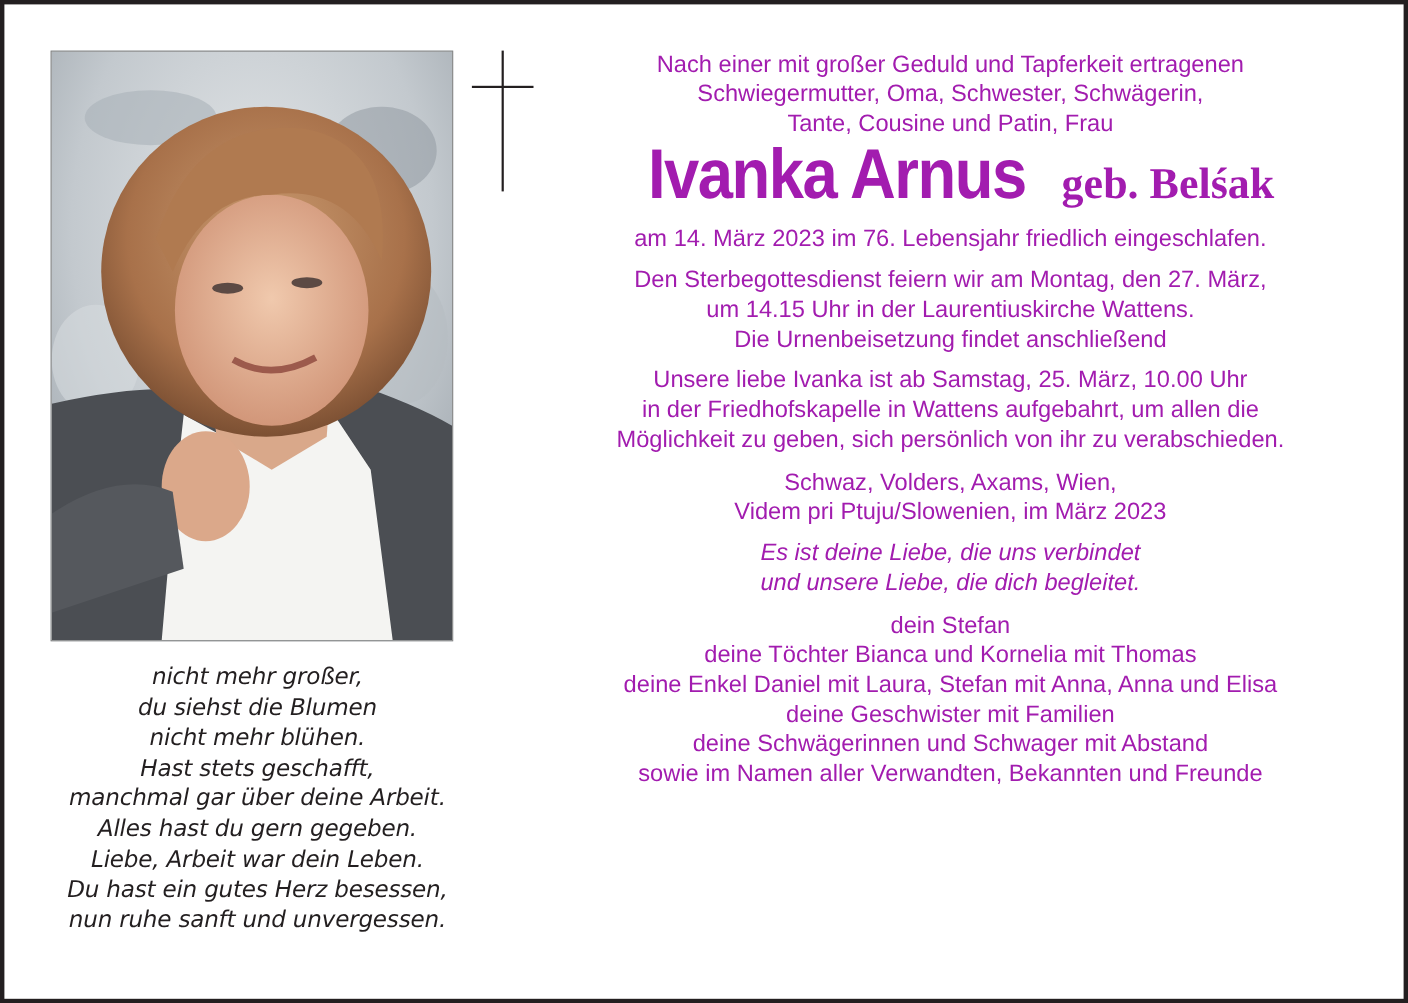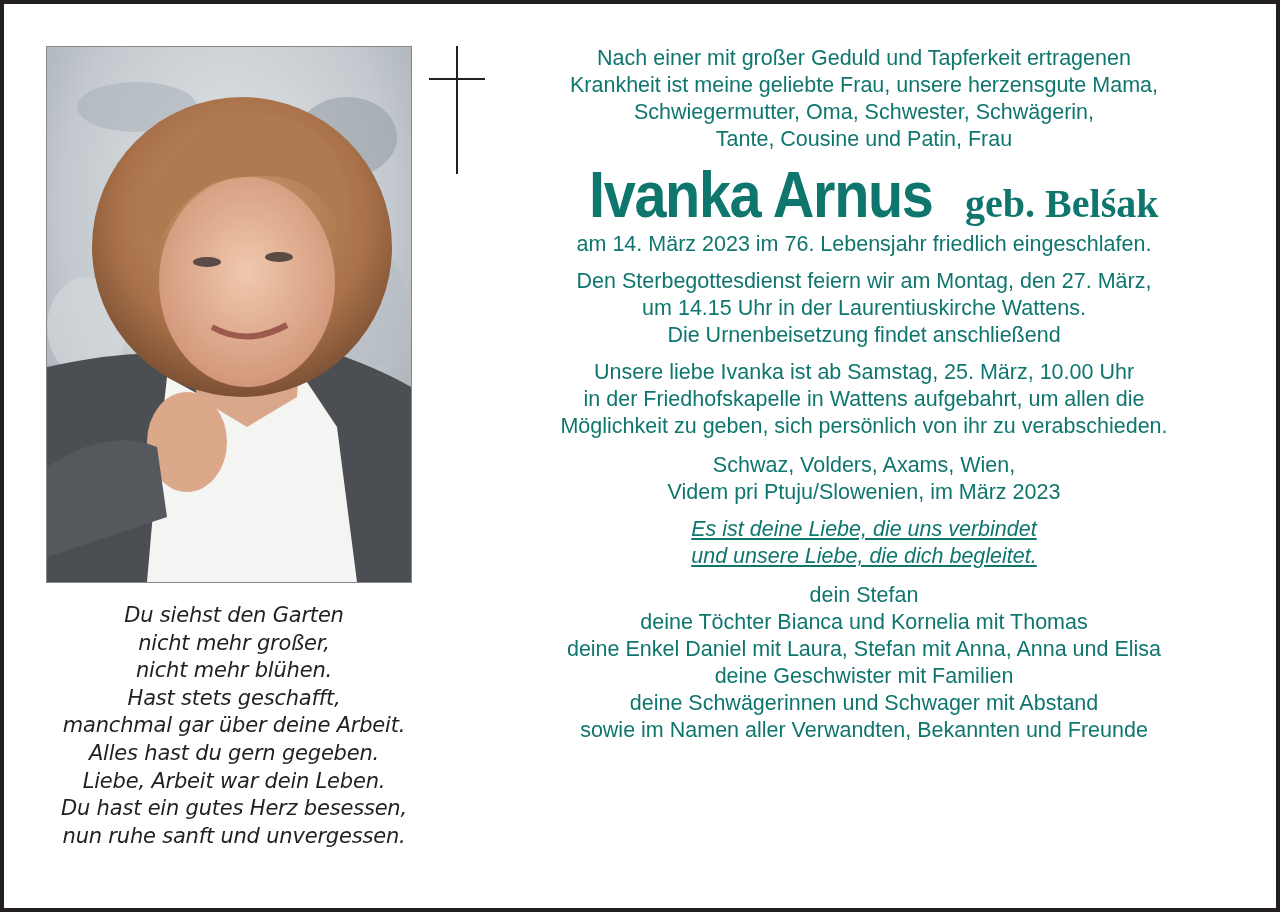--- a/index.html
+++ b/index.html
@@ -31,42 +31,42 @@
     position: absolute; left: 30px; top: 598px; width: 400px;
     text-align: center; font-style: italic;
     font-size: 21px; line-height: 27.6px; color: #231f20;
     font-family: "DejaVu Sans", sans-serif; font-weight: normal;
     letter-spacing: -0.2px;
   }
   .poem div { white-space: nowrap; }
 
   .main {
     position: absolute; left: 500px; top: 40px; width: 720px;
-    text-align: center; color: #0f766e;
+    text-align: center; color: #a21caf;
     font-family: "Liberation Sans", sans-serif;
     font-size: 21.5px; line-height: 27px;
   }
   .main .line { white-space: nowrap; }
   .intro { margin-top: 1px; }
   .name-block {
-    margin-top: 6px; height: 72px; line-height: 72px;
+    margin-top: 6px; height: 72px; line-height: 52px;
     white-space: nowrap;
   }
   .name-main {
     font-family: "Liberation Sans", sans-serif;
     font-weight: bold; font-size: 64px; letter-spacing: -1.5px;
     transform: scaleX(0.9); display: inline-block;
   }
   .name-birth {
     font-family: "Liberation Serif", serif; font-weight: bold;
     font-size: 40px; margin-left: 8px;
   }
   .gap-s { height: 10px; }
   .gap-m { height: 12px; }
-  .italic { font-style: italic; text-decoration: underline; }
+  .italic { font-style: italic; }
   b { font-weight: normal; }
 </style>
 </head>
 <body>
 
 <div class="frame">
 
   <div class="photo" title="Portrait of a smiling woman with shoulder-length reddish-blond hair, white blouse and dark grey blazer, in front of a cloudy grey background">
     <svg viewBox="0 0 364 535" preserveAspectRatio="none">
       <defs>
@@ -112,35 +112,34 @@
       <path d="M0 420 Q60 380 110 400 L120 470 Q60 490 0 510 Z" fill="#55585d"></path>
     </svg>
   </div>
 
   <div class="cross">
     <div class="v"></div>
     <div class="h"></div>
   </div>
 
   <div class="poem">
-    <div>Du siehst den Garten</div>
     <div>nicht mehr großer,</div>
+    <div>du siehst die Blumen</div>
     <div>nicht mehr blühen.</div>
     <div>Hast stets geschafft,</div>
     <div>manchmal gar über deine Arbeit.</div>
     <div>Alles hast du gern gegeben.</div>
     <div>Liebe, Arbeit war dein Leben.</div>
     <div>Du hast ein gutes Herz besessen,</div>
     <div>nun ruhe sanft und unvergessen.</div>
   </div>
 
   <div class="main">
     <div class="intro">
       <div class="line">Nach einer mit großer Geduld und Tapferkeit ertragenen</div>
-      <div class="line">Krankheit ist meine geliebte Frau, unsere herzensgute Mama,</div>
       <div class="line">Schwiegermutter, Oma, Schwester, Schwägerin,</div>
       <div class="line">Tante, Cousine und Patin, Frau</div>
     </div>
 
     <div class="name-block">
       <span class="name-main">Ivanka Arnus</span>
       <span class="name-birth">geb. Belśak</span>
     </div>
 
     <div class="line">am 14. März 2023 im 76. Lebensjahr friedlich eingeschlafen.</div>

